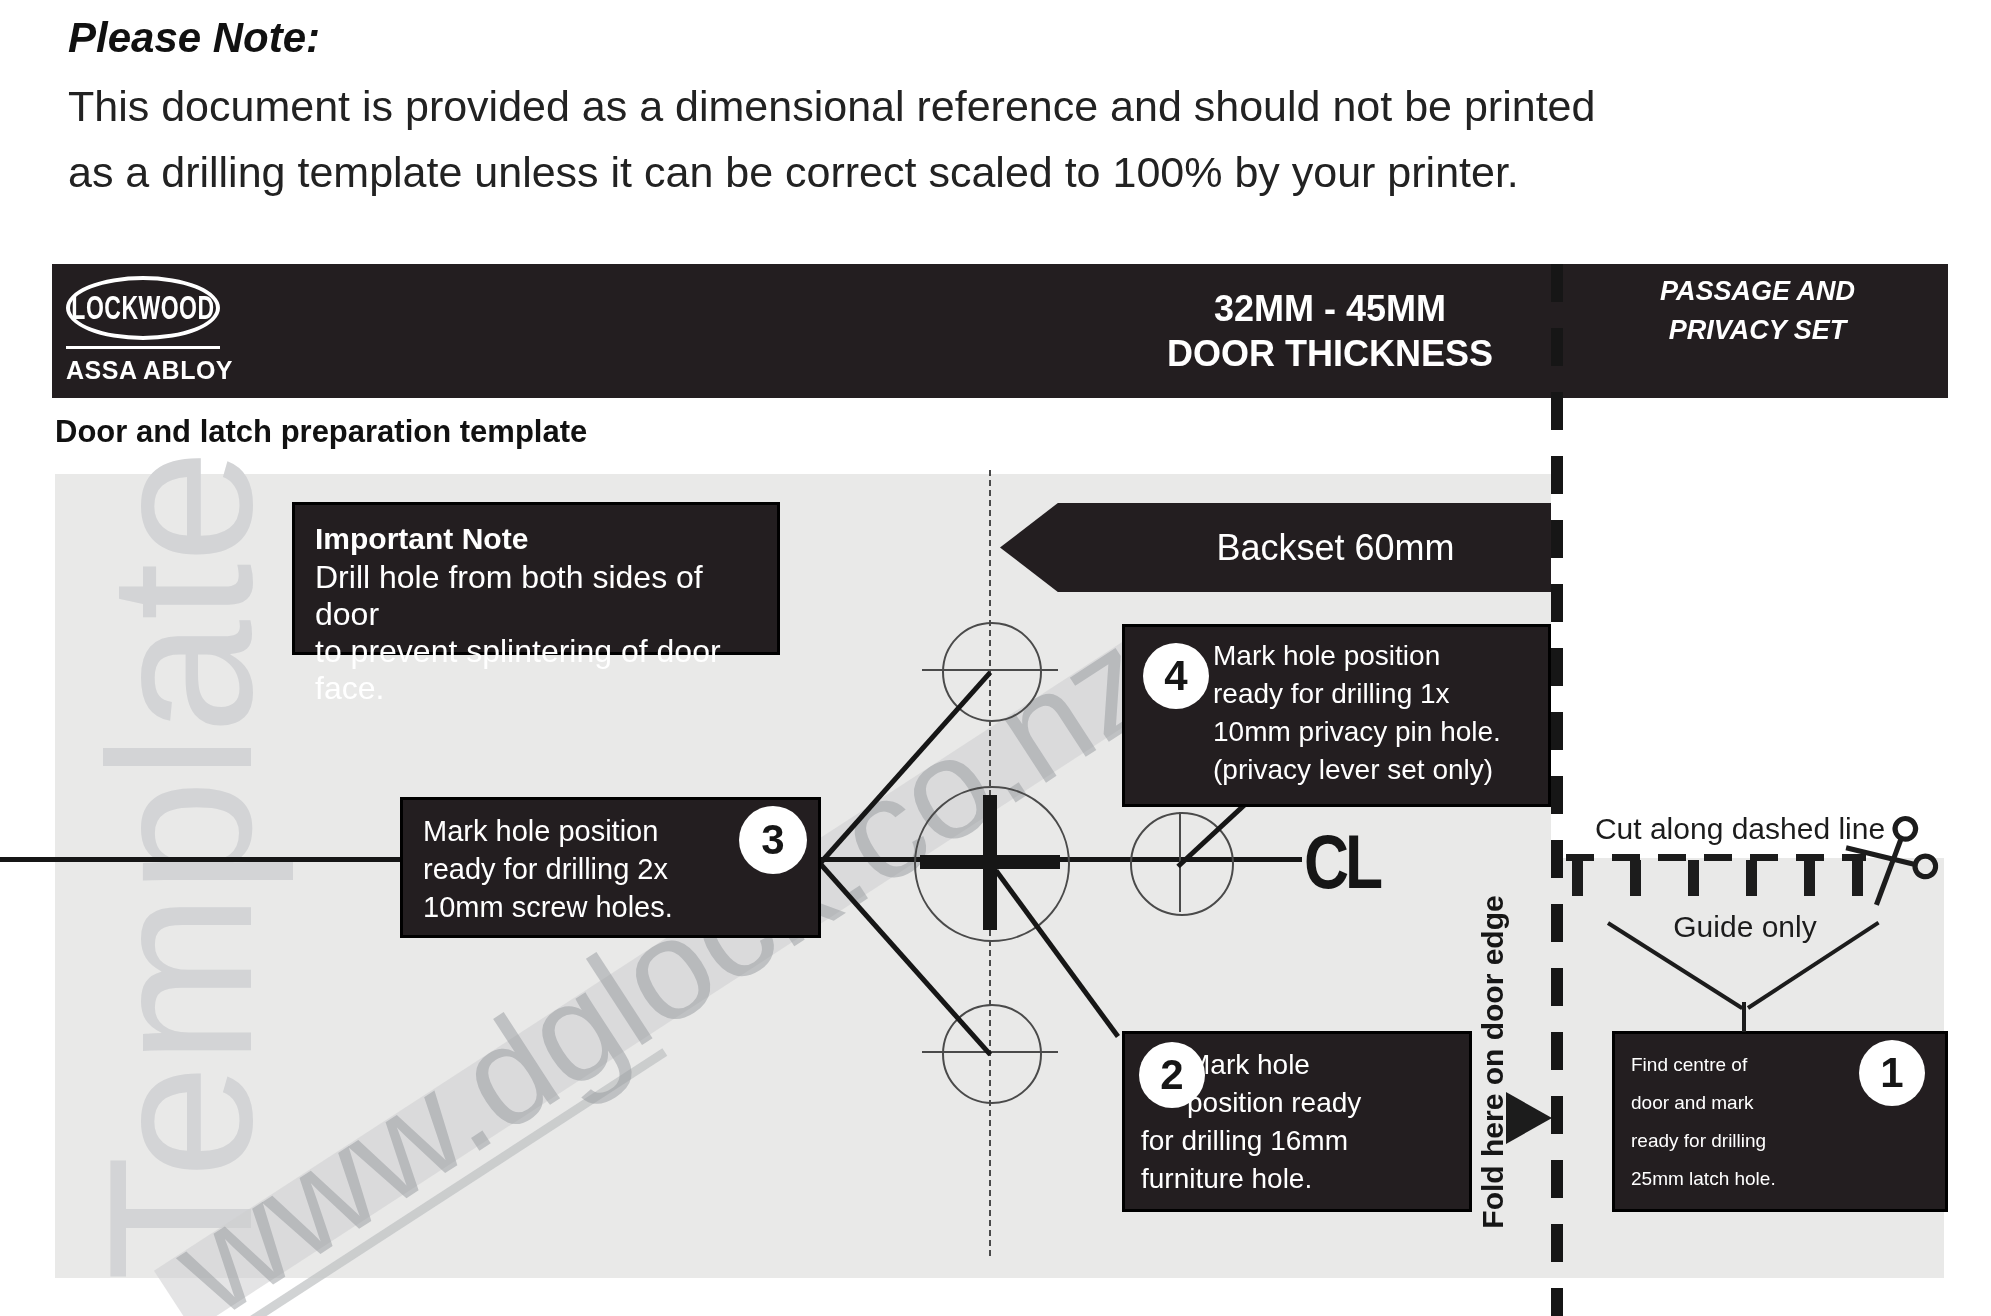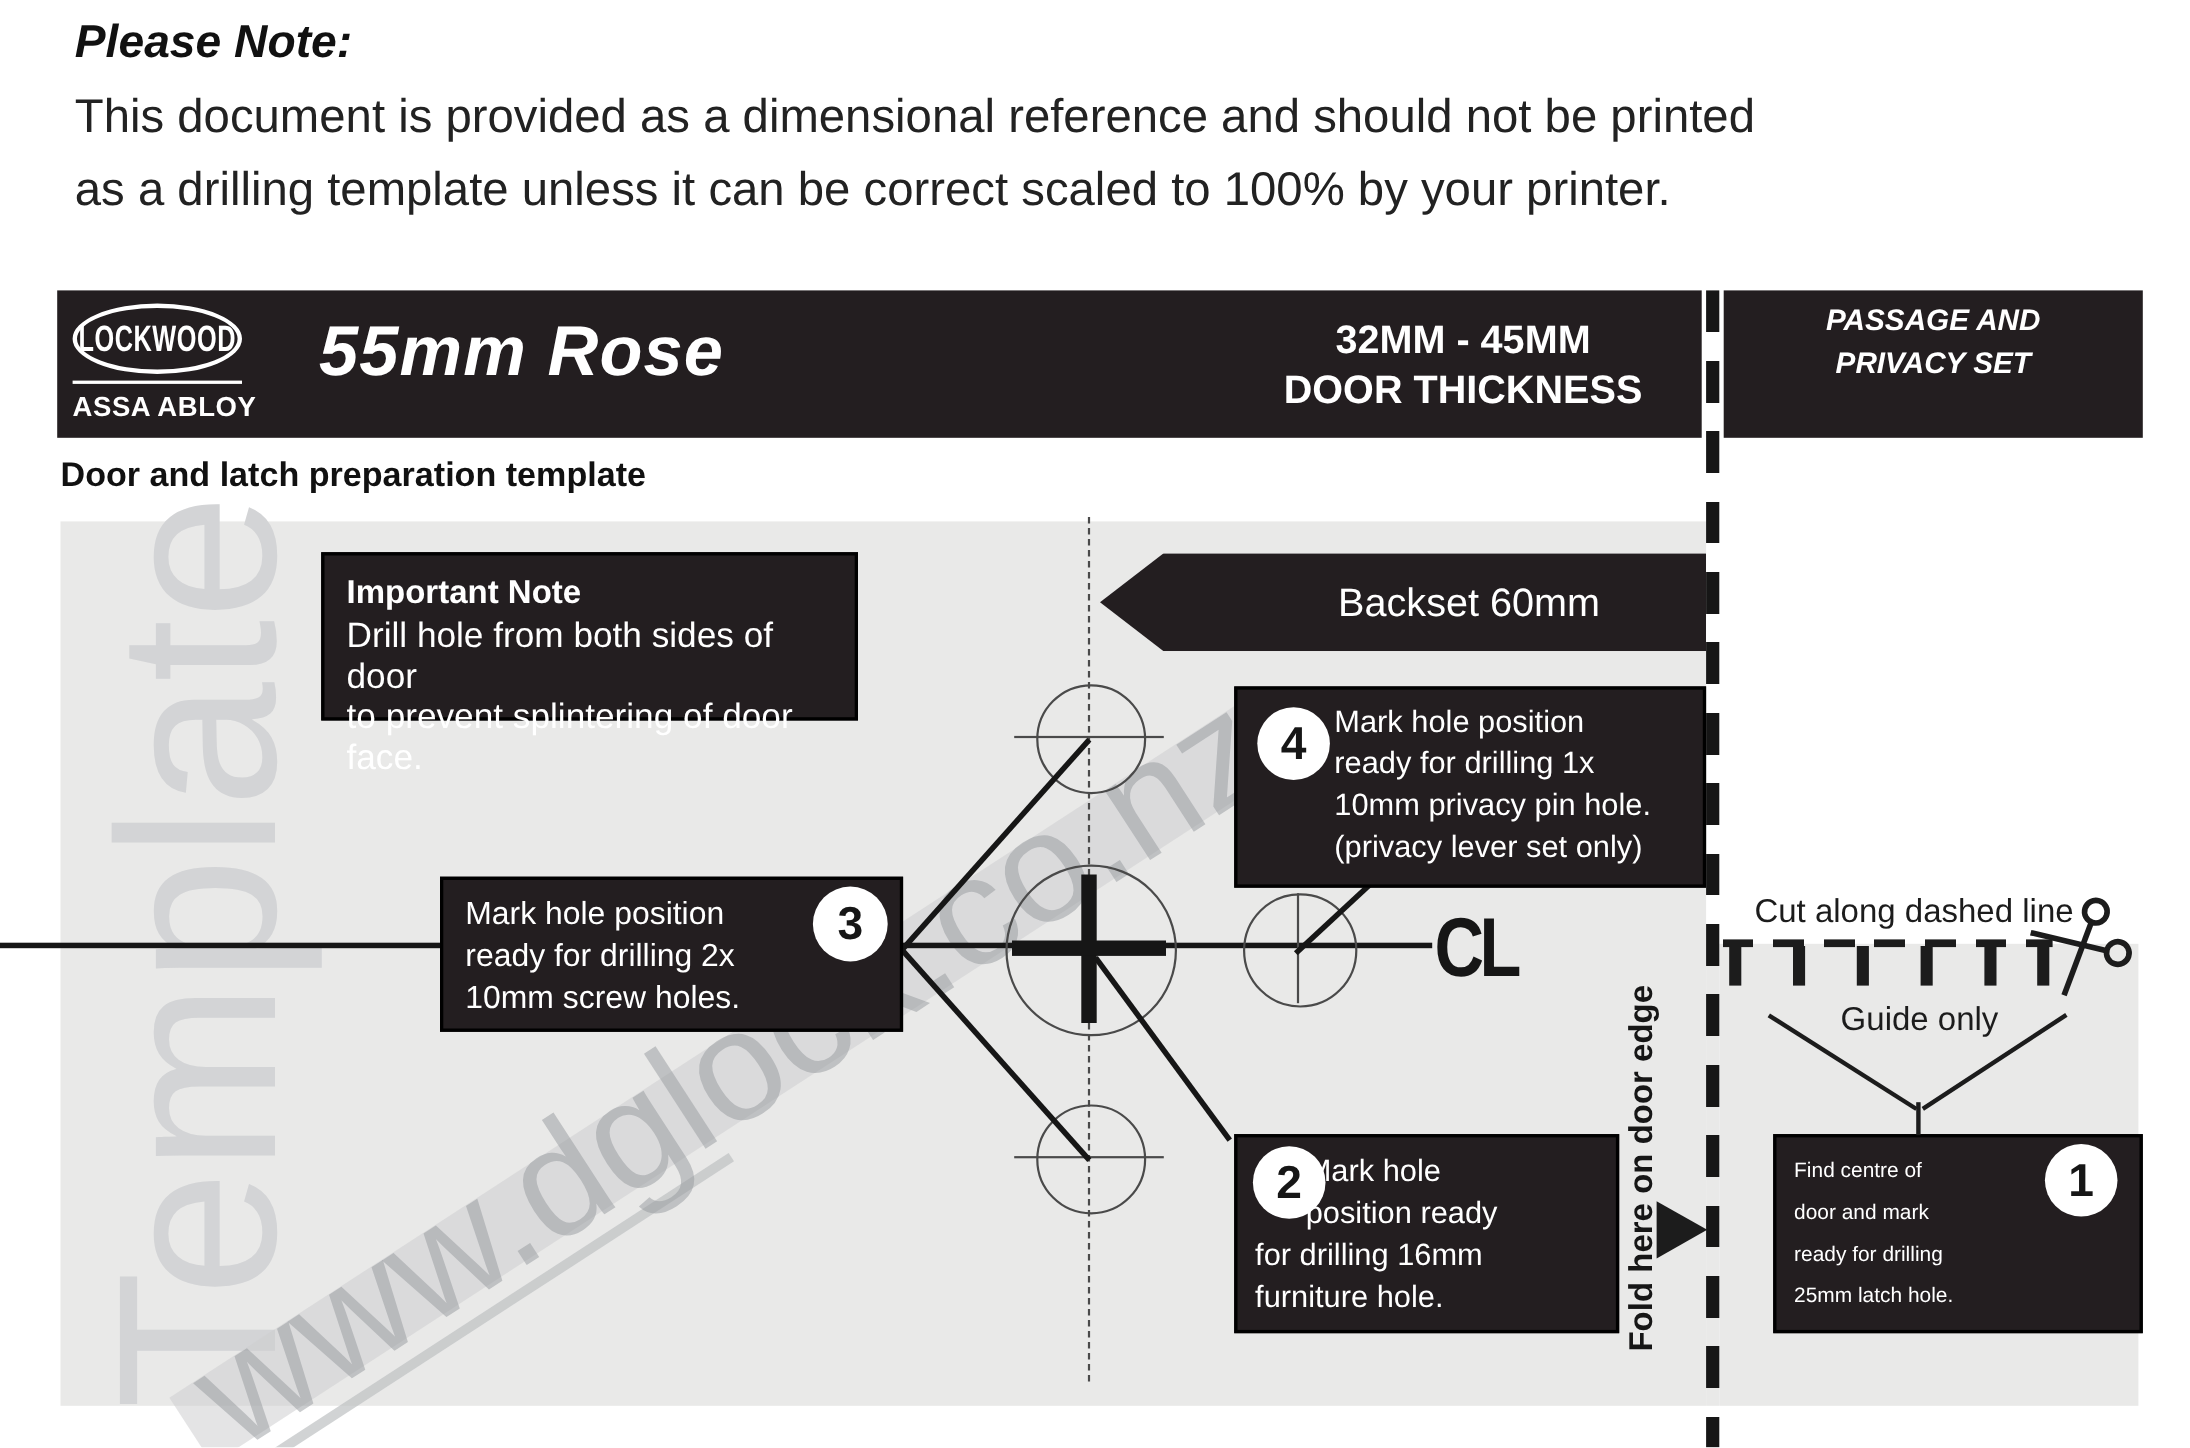--- a/index.html
+++ b/index.html
@@ -5,21 +5,21 @@
   html,body{margin:0;padding:0;background:#fff;}
   body{font-family:"Liberation Sans", sans-serif; color:#1c1c1c;}
   #page{position:relative;width:1991px;height:1316px;overflow:hidden;background:#fff;}
   .abs{position:absolute;}
   
   .note-title{left:68px;top:14px;font-size:42px;font-weight:bold;font-style:italic;color:#111;}
   .note-line1{left:68px;top:82px;font-size:43px;color:#222;}
   .note-line2{left:68px;top:148px;font-size:43px;color:#222;}
   
   .hdr-black{background:#231e20;top:264px;height:134px;}
-  .hdr-left{left:52px;width:1495px;}
+  .hdr-left{left:52px;width:1495px;padding-left:38px;}
   .hdr-right{left:1567px;width:381px;}
   .logo-oval{left:14px;top:12px;width:146px;height:56px;border:4px solid #fff;border-radius:50%;
     display:flex;align-items:center;justify-content:center;}
   .logo-txt{color:#fff;font-weight:bold;font-size:23px;letter-spacing:.5px;transform:scale(1.0,1.45);}
   .logo-line{left:14px;top:82px;width:154px;height:3px;background:#fff;}
   .brand-txt{left:14px;top:92px;color:#fff;font-weight:bold;font-size:25px;letter-spacing:.5px;}
   .product{left:238px;top:18px;color:#fff;font-size:64px;font-weight:bold;font-style:italic;letter-spacing:1px;}
   .thickness{left:1078px;top:22px;width:400px;text-align:center;color:#fff;font-weight:bold;
     font-size:36px;line-height:45px;}
   .install{left:8px;top:8px;width:365px;text-align:center;color:#fff;font-weight:bold;font-style:italic;
@@ -97,21 +97,20 @@
   <div class="abs note-title">Please Note:</div>
   <div class="abs note-line1">This document is provided as a dimensional reference and should not be printed</div>
   <div class="abs note-line2">as a drilling template unless it can be correct scaled to 100% by your printer.</div>
 
   <div class="abs hdr-black hdr-left">
     <div class="abs logo-oval">
       <span class="logo-txt">LOCKWOOD</span>
     </div>
     <div class="abs logo-line"></div>
     <div class="abs brand-txt">ASSA ABLOY</div>
-    <div class="abs product">55mm Rose</div>
     <div class="abs thickness">
       <div>32MM - 45MM</div>
       <div>DOOR THICKNESS</div>
     </div>
   </div>
 
   <div class="abs hdr-black hdr-right">
     <div class="abs install">
       <div>PASSAGE AND</div>
       <div>PRIVACY SET</div>

